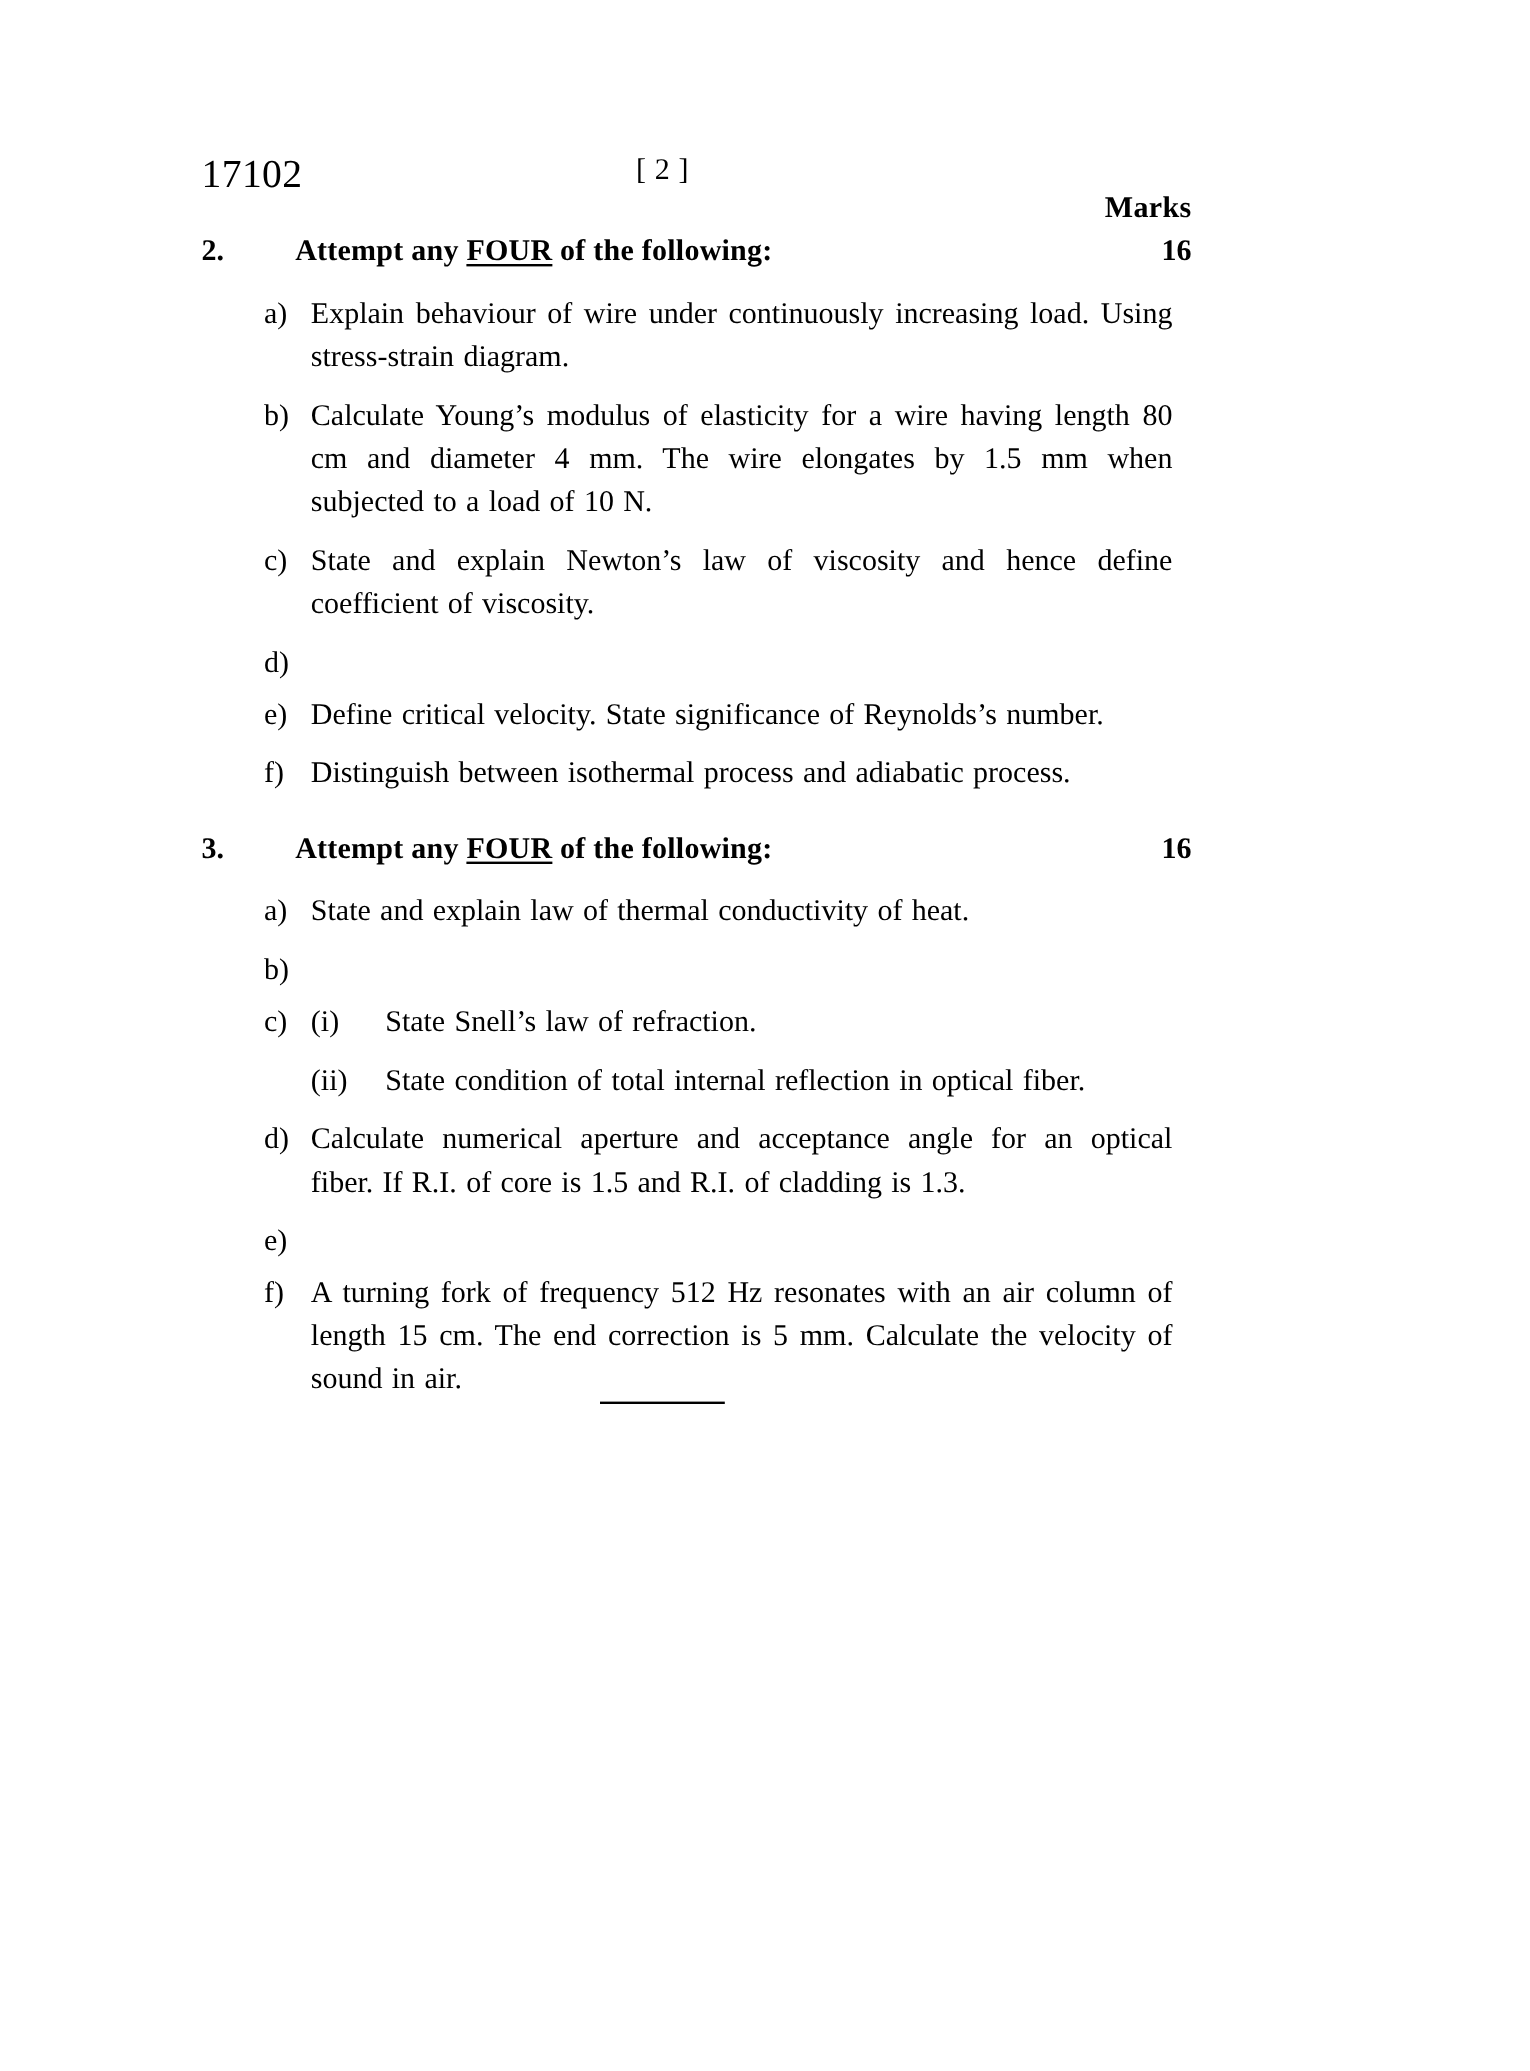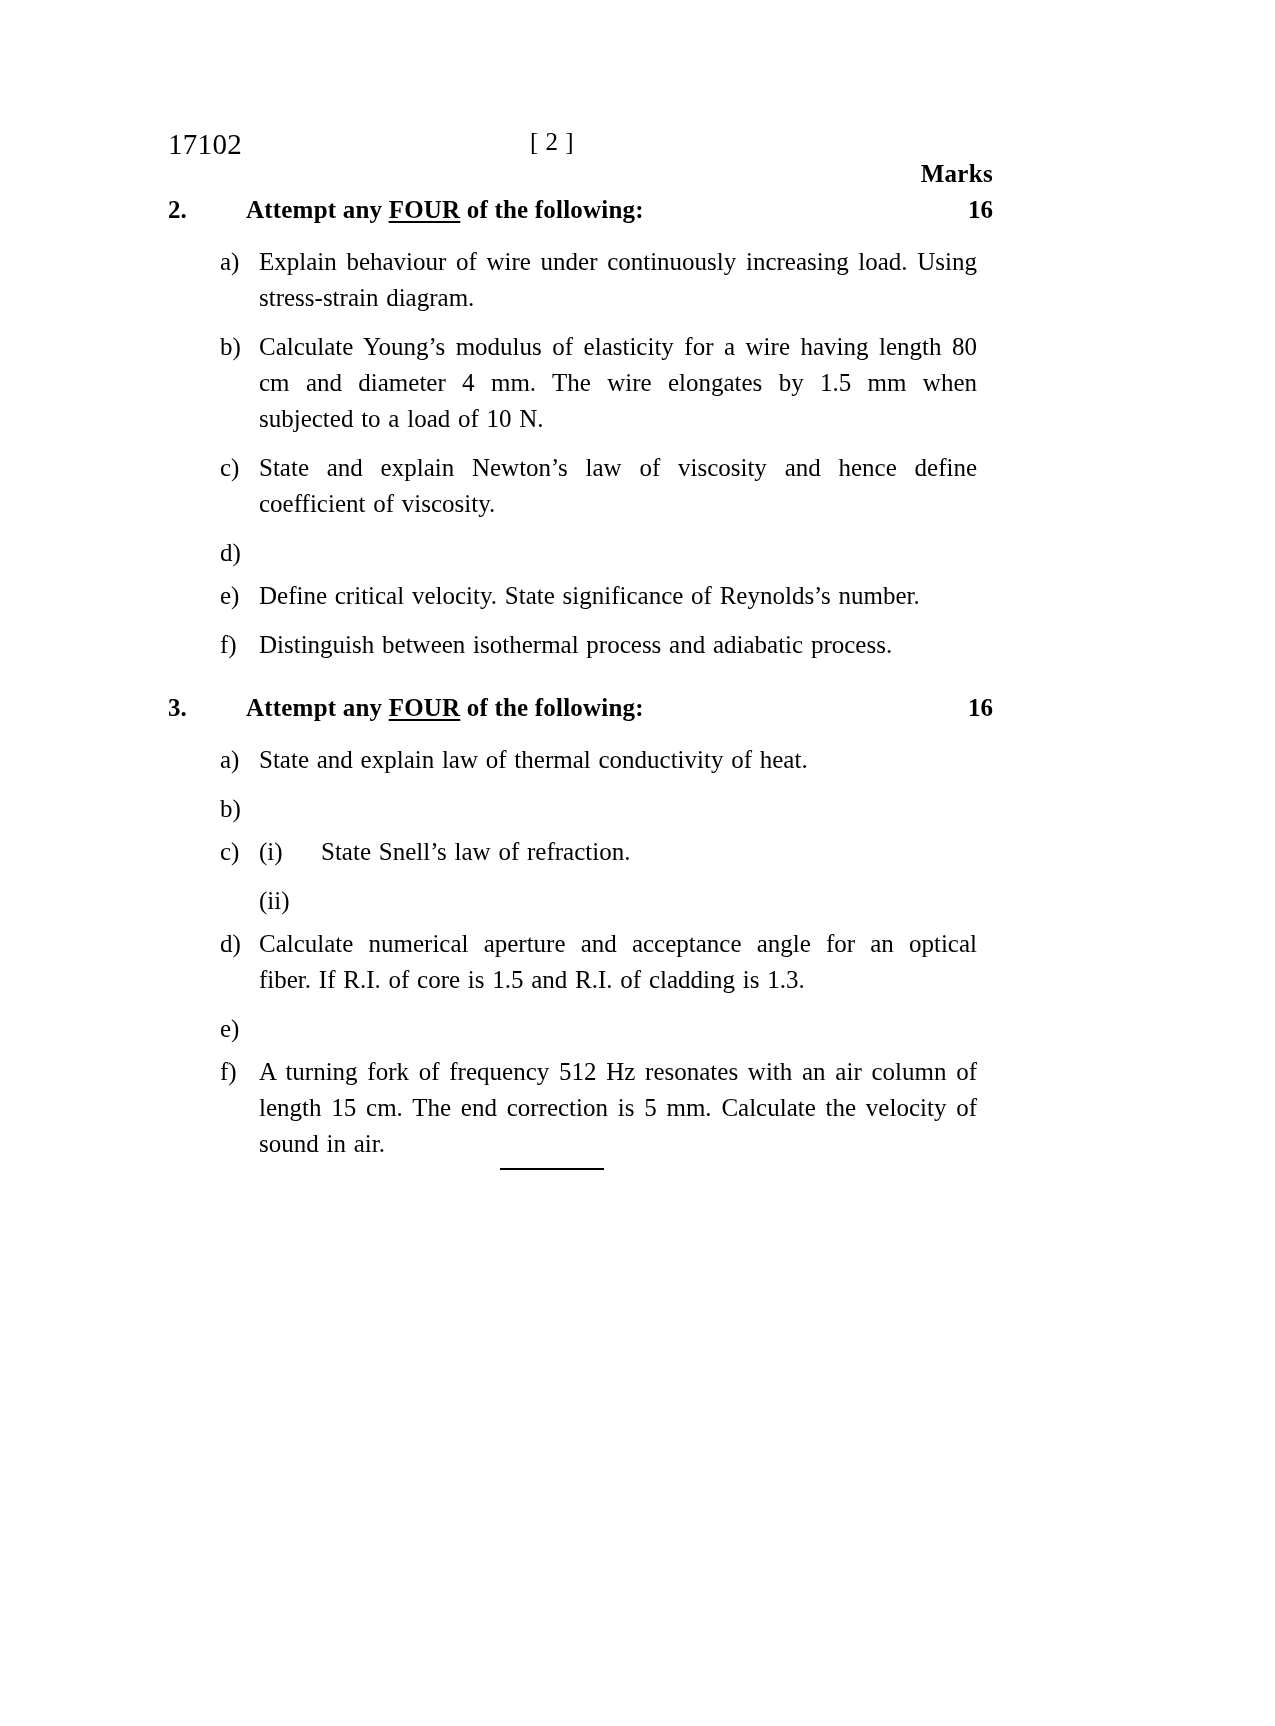--- a/index.html
+++ b/index.html
@@ -30,21 +30,21 @@
     position: absolute;
     top: 128px;
     left: 168px;
     width: 832px;
     height: 34px;
   }
   .paper-code {
     position: absolute;
     left: 0;
     top: 0;
-    font-size: 29px;
+    font-size: 33px;
     letter-spacing: 0.3px;
   }
   .page-number {
     position: absolute;
     left: 362px;
     top: 0;
     font-size: 25px;
     letter-spacing: 0.5px;
   }
   .marks-label {
@@ -227,20 +227,21 @@
       </div>
       <div class="item">
         <span class="item-label">c)</span>
         <div class="subitems">
           <div class="subitem">
             <span class="subitem-label">(i)</span>
             <span class="subitem-text">State  Snell’s  law  of  refraction.</span>
           </div>
           <div class="subitem">
             <span class="subitem-label">(ii)</span>
+            <span class="subitem-text">State  condition  of  total  internal  reflection  in  optical  fiber.</span>
           </div>
         </div>
       </div>
       <div class="item">
         <span class="item-label">d)</span>
         <span class="item-text">Calculate  numerical  aperture  and  acceptance  angle  for  an optical  fiber.  If  R.I.  of  core  is  1.5  and  R.I.  of  cladding  is  1.3.</span>
       </div>
       <div class="item">
         <span class="item-label">e)</span>
       </div>

